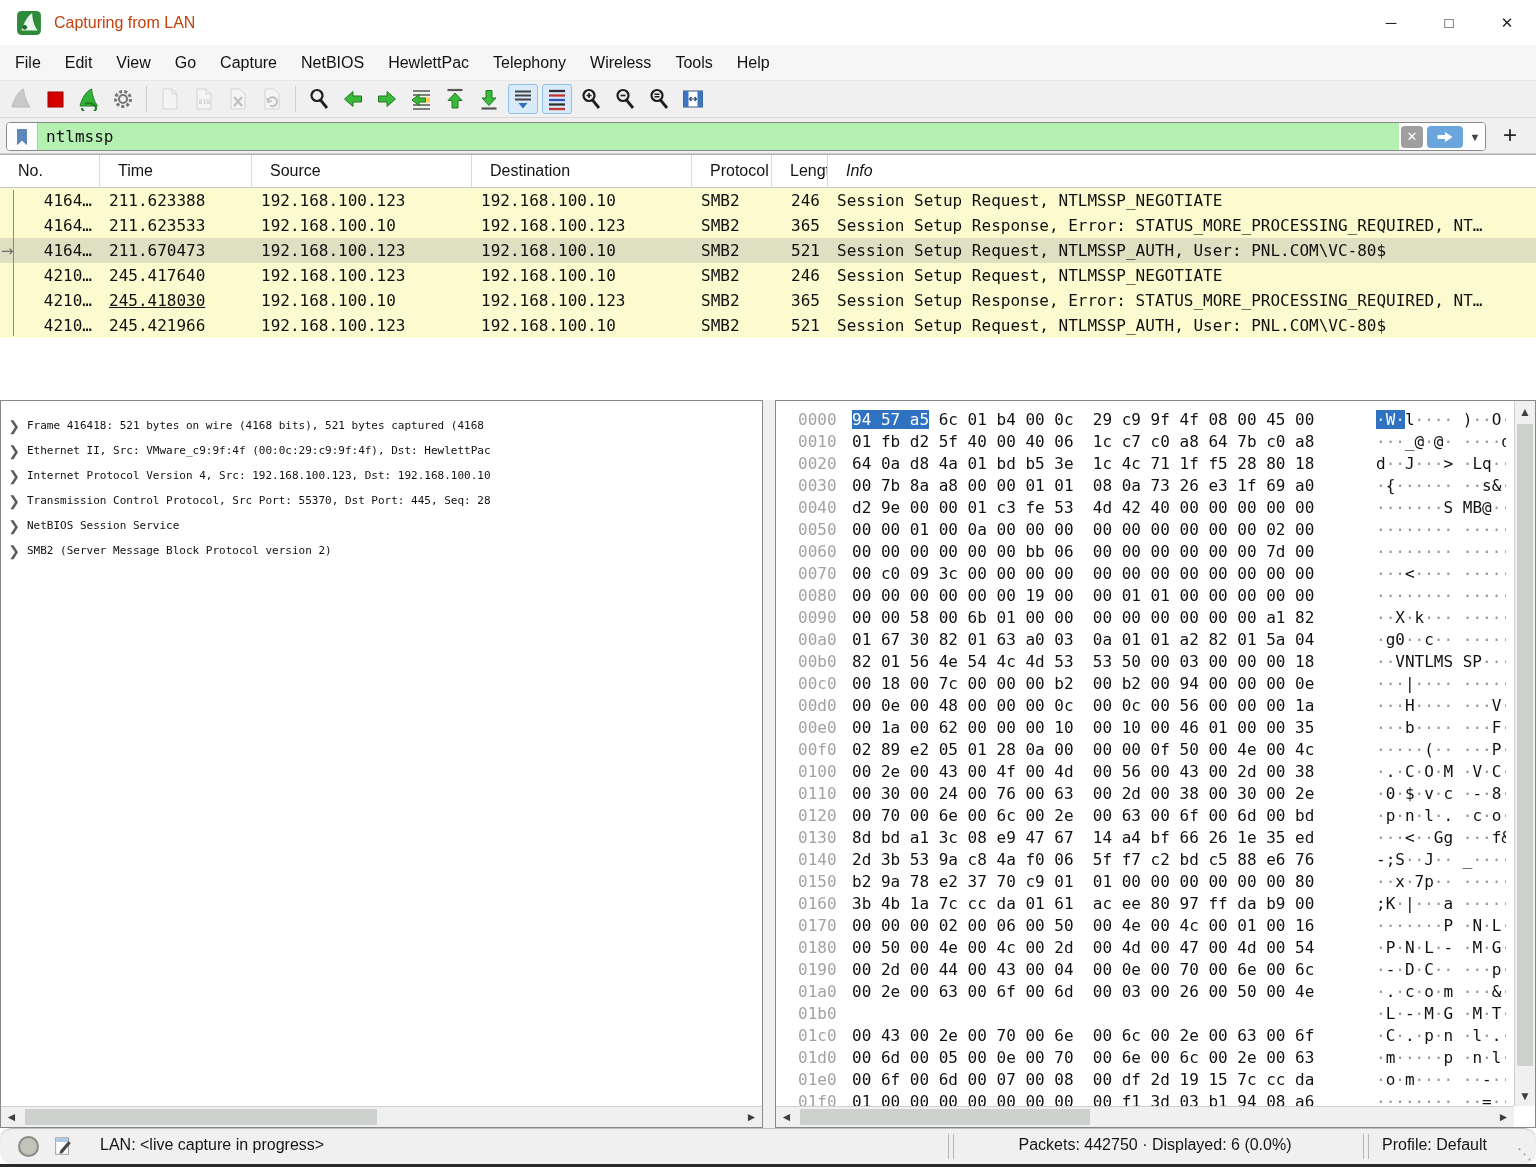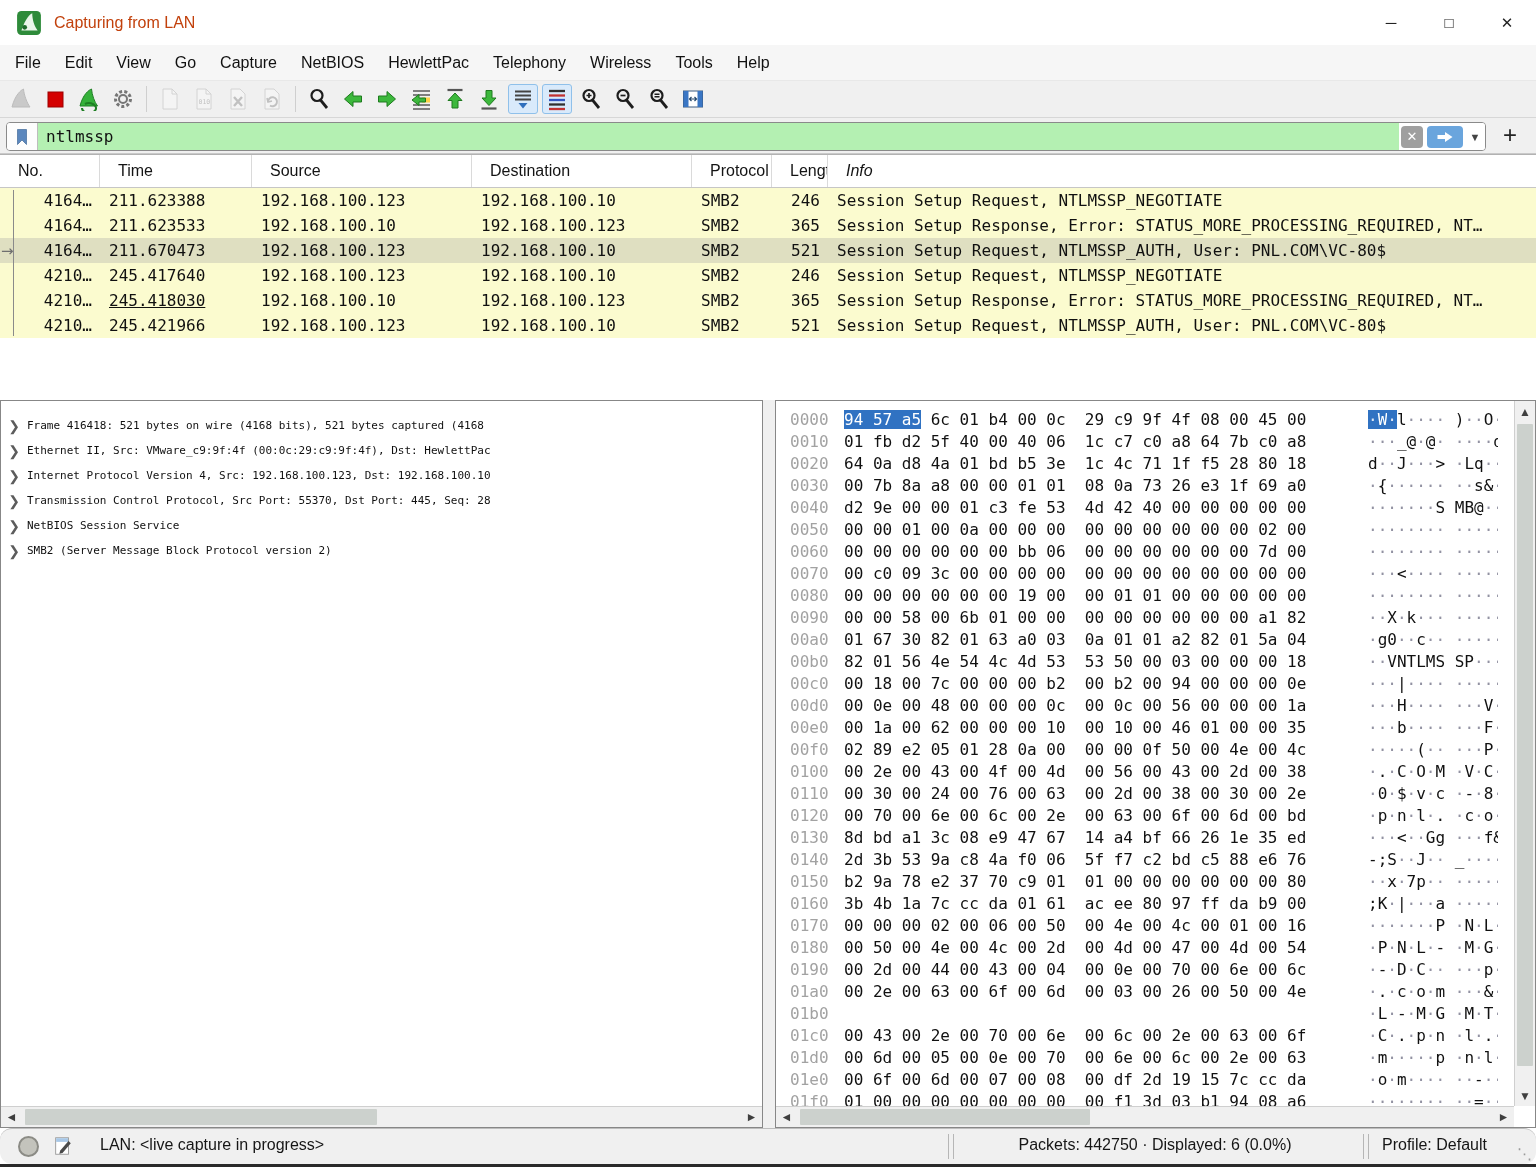--- a/index.html
+++ b/index.html
@@ -51,21 +51,21 @@
   
   .bottom{position:absolute;left:0;top:400px;right:0;height:728px;background:#f0f0f0;}
   .pane{position:absolute;top:0;height:728px;background:#fff;border:1px solid #878787;box-sizing:border-box;}
   .pane-left{left:0;width:763px;}
   .pane-right{left:775px;right:0;width:761px;}
   .detlines{position:absolute;left:0;right:0;top:0;bottom:21px;overflow:hidden;padding-top:12px;}
   .dline{height:25px;display:flex;align-items:center;}
   .chev{width:26px;text-align:center;color:#5c5c5c;font-size:14px;}
   .dtext{font-family:"DejaVu Sans Mono",monospace;font-size:11px;color:#101010;white-space:pre;}
   
-  .hexrows{position:absolute;left:0;right:21px;top:0;bottom:21px;overflow:hidden;padding-top:7px;}
+  .hexrows{position:absolute;left:0;right:21px;top:0;bottom:21px;overflow:hidden;padding-top:7px;padding-left:8px;}
   .hrow{height:22px;display:flex;align-items:center;font-family:"DejaVu Sans Mono",monospace;font-size:16px;white-space:pre;position:relative;}
   .hoff{position:absolute;left:14px;color:#a2a2a2;}
   .hhex{position:absolute;left:68px;color:#111;}
   .hascii{position:absolute;left:592px;width:130px;overflow:hidden;color:#111;}
   .dot{color:#9292a2;}
   .hsel{background:var(--selbg,#3072c2);color:#fff;}
   .hsel .dot{color:#dce6f5;}
   
   .hscroll{position:absolute;left:0;right:0;bottom:0;height:21px;background:#f0f0f0;border-top:1px solid #cfcfcf;box-sizing:border-box;}
   .pane-right .hscroll{right:21px;}

